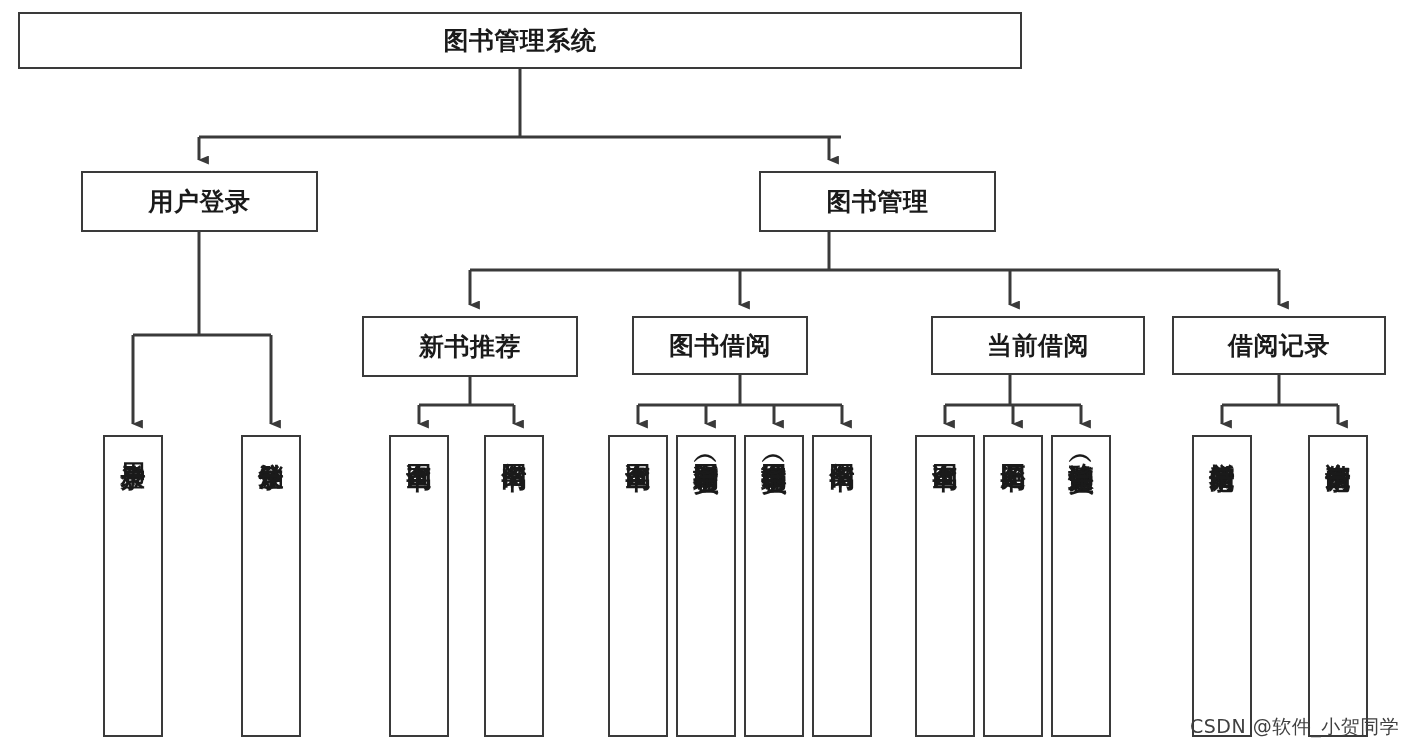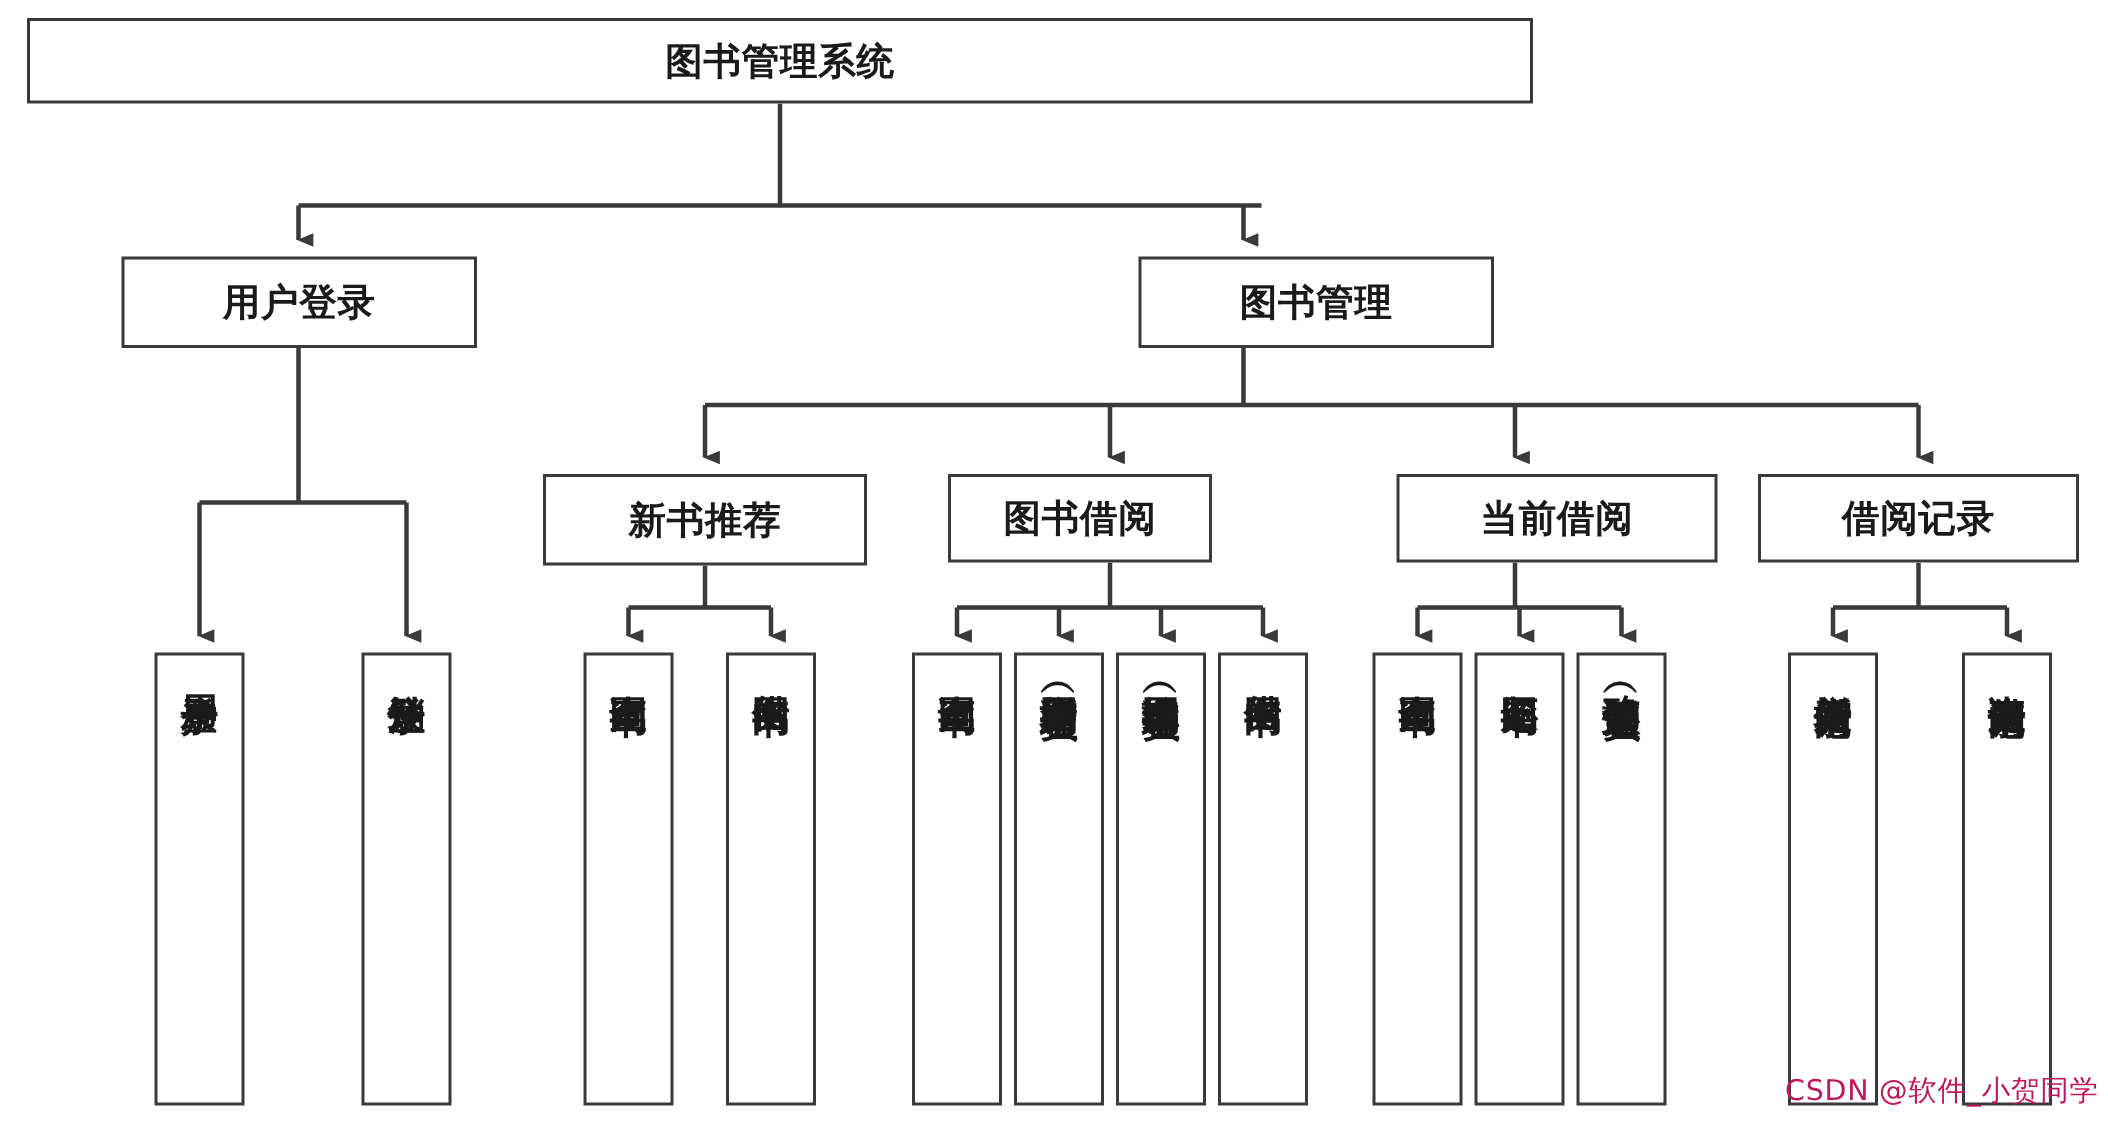--- a/index.html
+++ b/index.html
@@ -57,21 +57,21 @@
     text-orientation: upright;
     font-size: 25px;
     line-height: 1.0;
     letter-spacing: 1px;
     white-space: normal;
     margin: 0 auto;
   }
   .watermark {
     position: absolute;
     font-size: 19px;
-    color: #be185d;
+    color: #404040;
     white-space: nowrap;
     letter-spacing: 0.5px;
   }
 </style>
 </head>
 <body>
 
 <div id="canvas">
 
   <svg class="wires" viewBox="0 0 1405 747" xmlns="http://www.w3.org/2000/svg">

